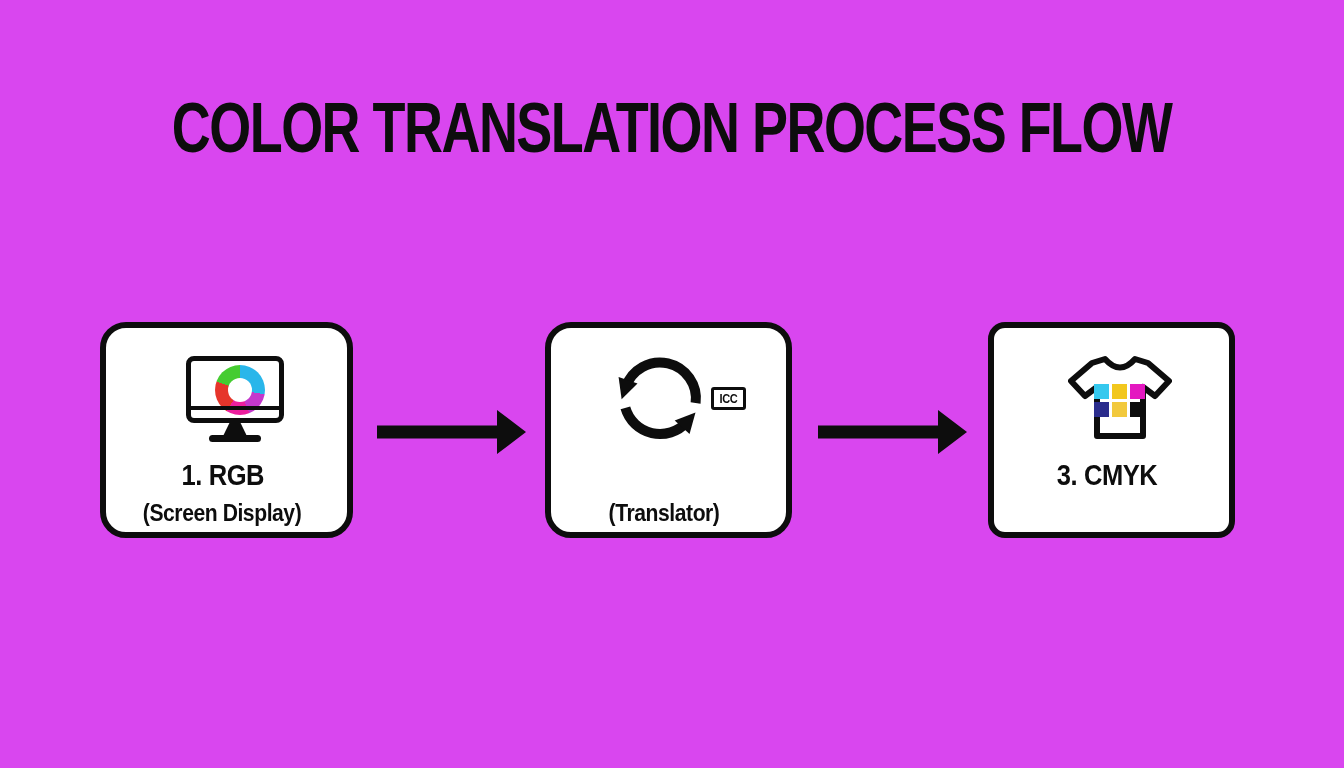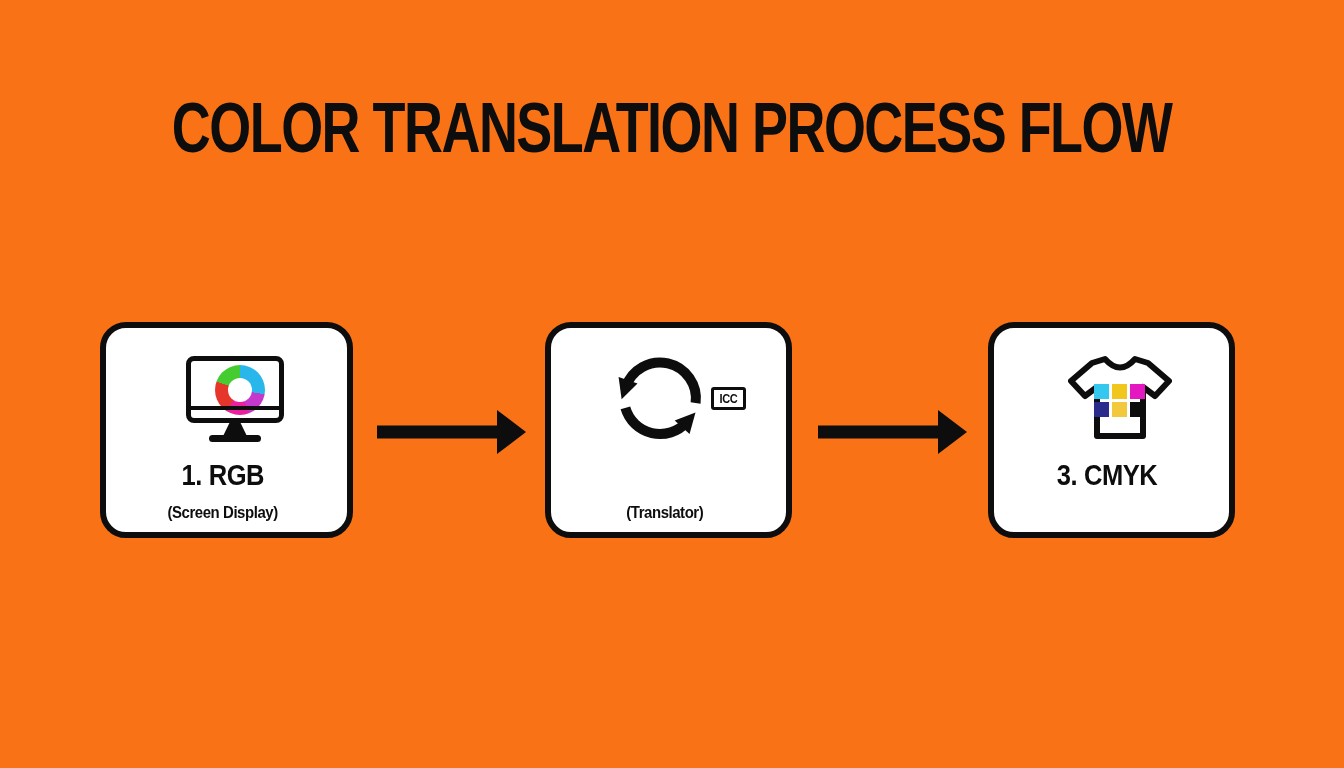--- a/index.html
+++ b/index.html
@@ -3,21 +3,21 @@
 <meta charset="utf-8">
 <style>
   * { margin: 0; padding: 0; box-sizing: border-box; }
   html, body { width: 1344px; height: 768px; overflow: hidden; }
   body {
     font-family: "Liberation Sans", sans-serif;
     background: #fafafa;
     position: relative;
     color: #0d0d0d;
   }
-  .canvas { position: absolute; inset: 0; background: #f97316; }
+  .canvas { position: absolute; inset: 0; background: #d946ef; }
 
   
   .title-wrap {
     position: absolute;
     top: 92px; left: 0; right: 0;
     text-align: center;
   }
   .title-text {
     display: inline-block;
     font-size: 71px;
@@ -35,31 +35,31 @@
     position: absolute;
     top: 322px;
     height: 216px;
     background: #ffffff;
     border: 6px solid #0d0d0d;
     border-radius: 26px;
     padding-left: 18px;
   }
   .step-box.b1 { left: 100px; width: 253px; }
   .step-box.b2 { left: 545px; width: 247px; }
-  .step-box.b3 { left: 988px; width: 247px; }
+  .step-box.b3 { left: 988px; width: 247px; border-radius: 17px; }
 
   .box-label, .box-sublabel {
     position: absolute;
     left: 0; right: 8px;
     text-align: center;
     font-weight: 700;
     white-space: nowrap;
   }
   .box-label { top: 131px; font-size: 29px; line-height: 32px; }
-  .box-sublabel { top: 171px; font-size: 17px; line-height: 28px; }
+  .box-sublabel { top: 171px; font-size: 24px; line-height: 28px; }
   .box-label > span, .box-sublabel > span {
     display: inline-block;
     transform: scaleX(0.88);
     transform-origin: center;
     letter-spacing: -0.5px;
   }
 
   
   .flow-arrow { position: absolute; top: 409px; width: 150px; height: 46px; }
   .flow-arrow.a1 { left: 377px; }

